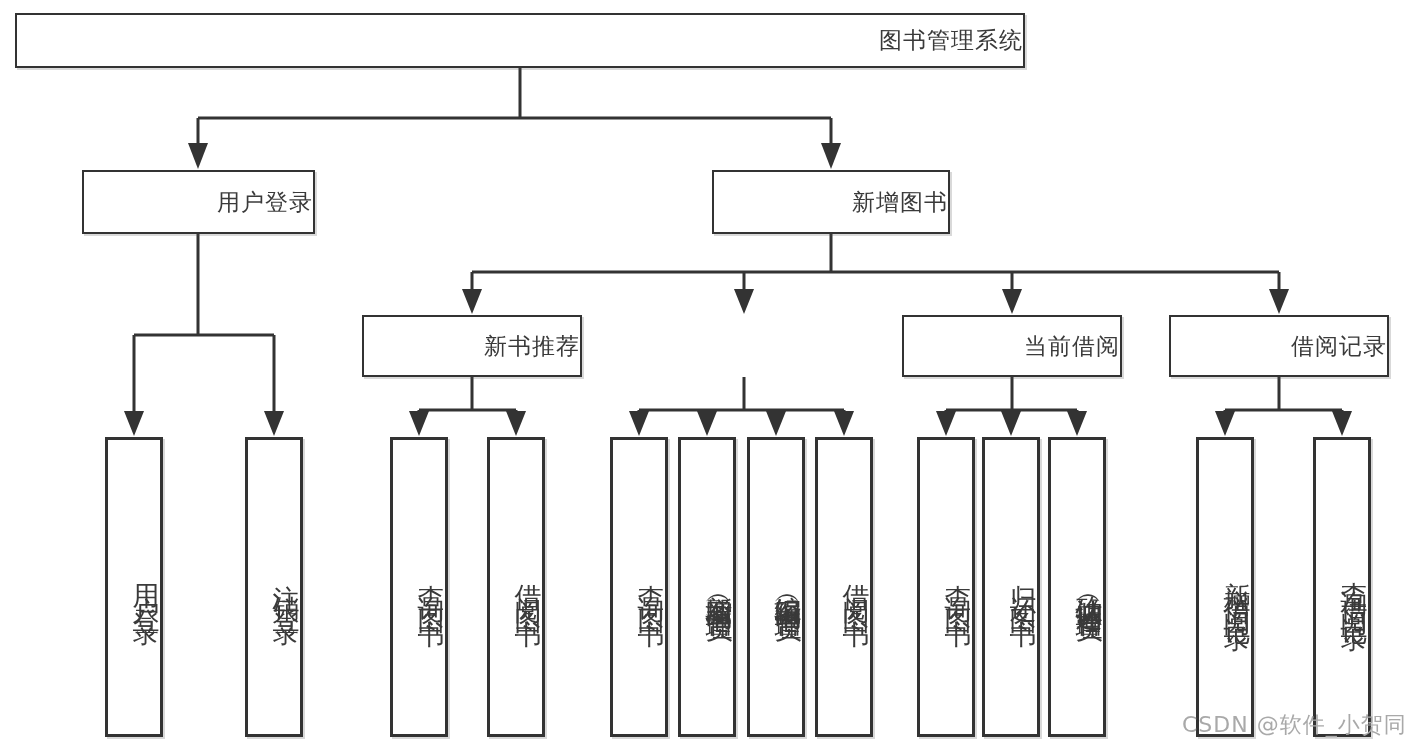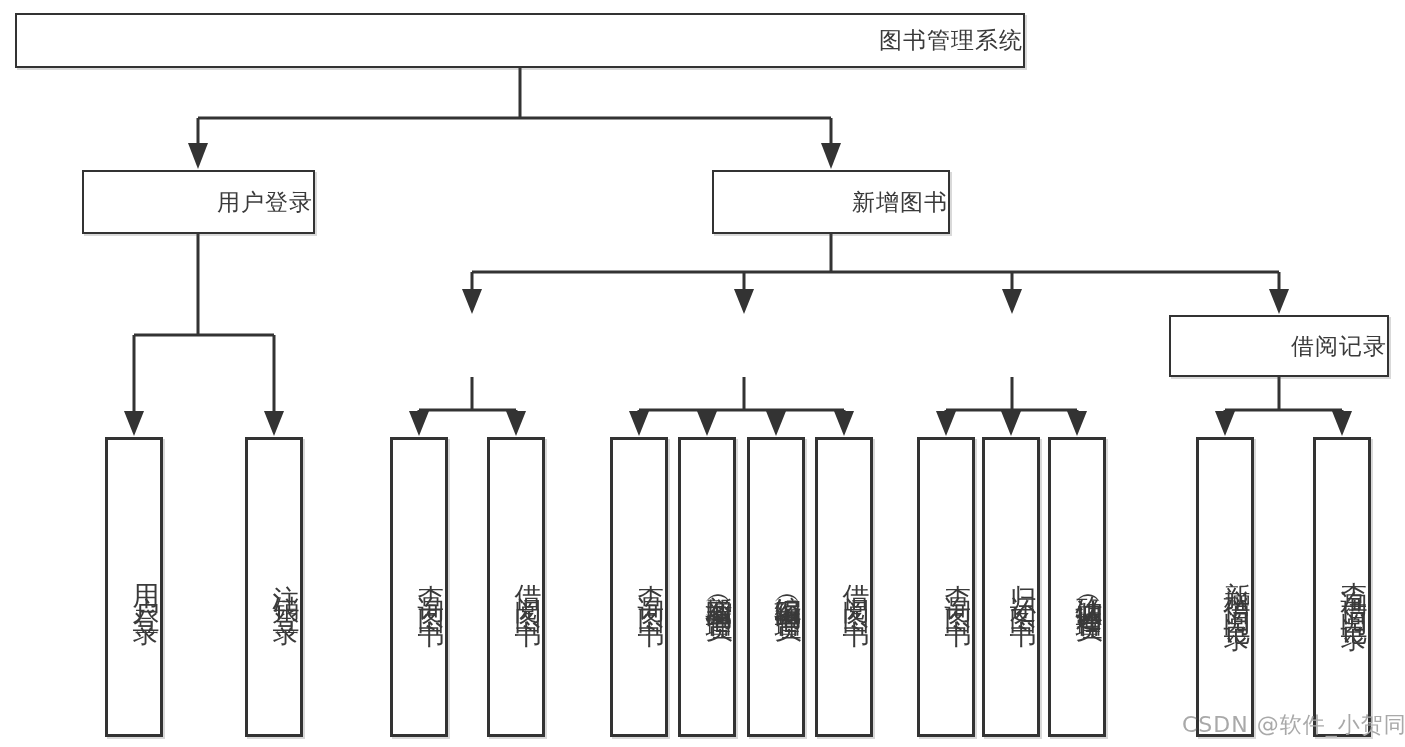--- a/index.html
+++ b/index.html
@@ -96,20 +96,26 @@
     <span class="hlabel">图书管理系统</span>
   </div>
 
   <div class="box" style="left:82px;top:170px;width:233px;height:64px">
     <span class="hlabel">用户登录</span>
   </div>
   <div class="box" style="left:712px;top:170px;width:238px;height:64px">
     <span class="hlabel">新增图书</span>
   </div>
 
+  <div class="box" style="left:362px;top:315px;width:220px;height:62px">
+    <span class="hlabel">新书推荐</span>
+  </div>
+  <div class="box" style="left:902px;top:315px;width:220px;height:62px">
+    <span class="hlabel">当前借阅</span>
+  </div>
   <div class="box" style="left:1169px;top:315px;width:220px;height:62px">
     <span class="hlabel">借阅记录</span>
   </div>
 
   <div class="box leaf" style="left:105px;top:437px;width:58px;height:300px">
     <span class="vlabel sp4">用户登录</span>
   </div>
   <div class="box leaf" style="left:245px;top:437px;width:58px;height:300px">
     <span class="vlabel sp4">注销登录</span>
   </div>

